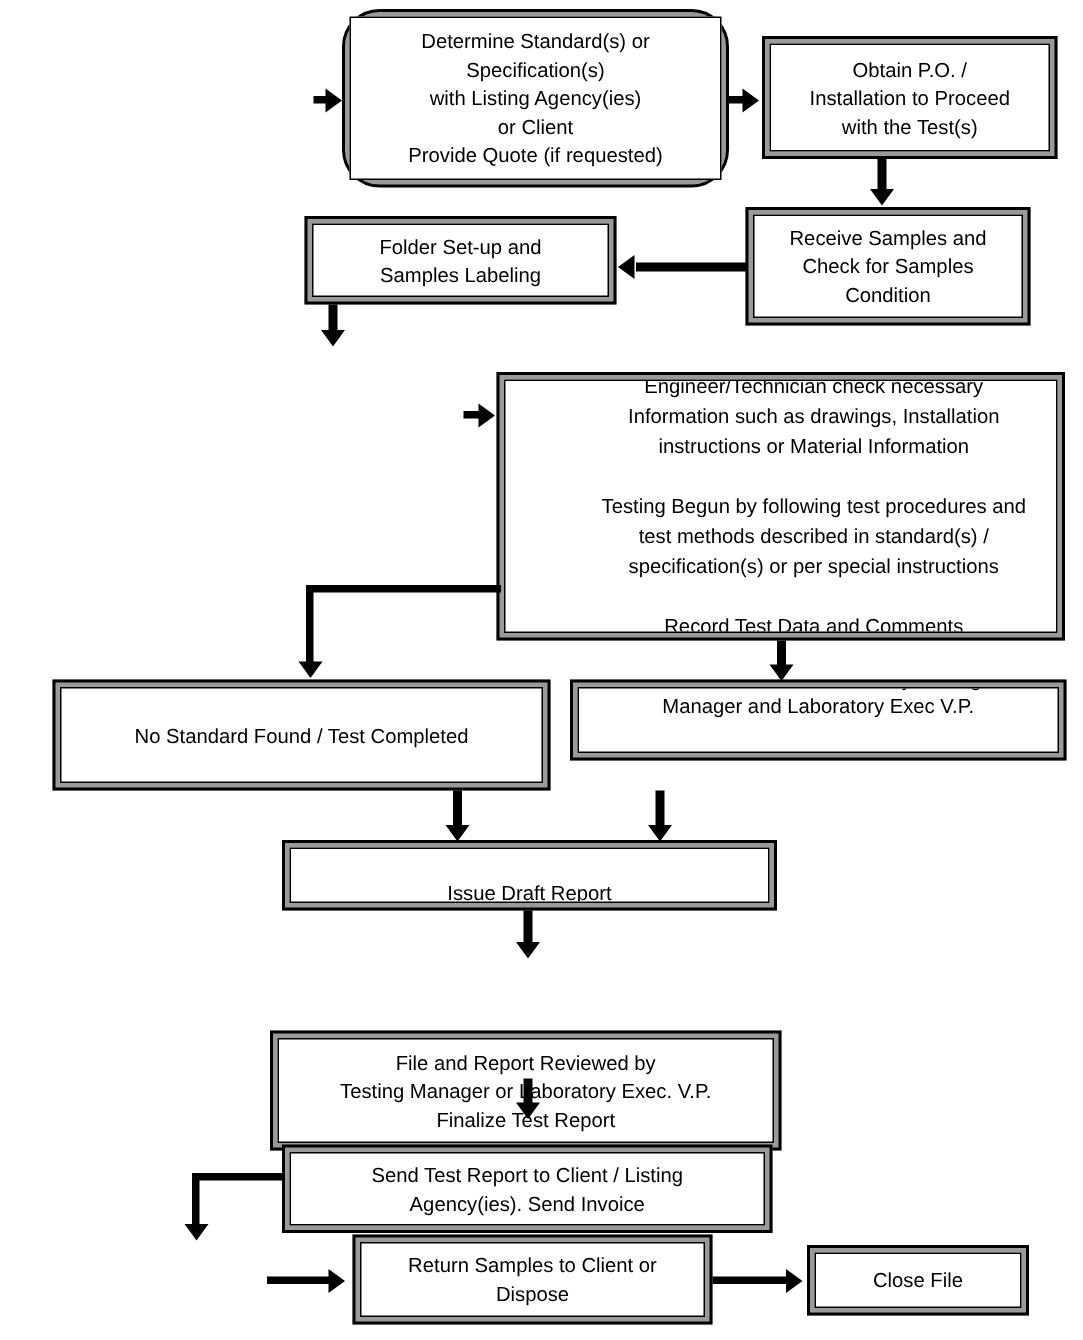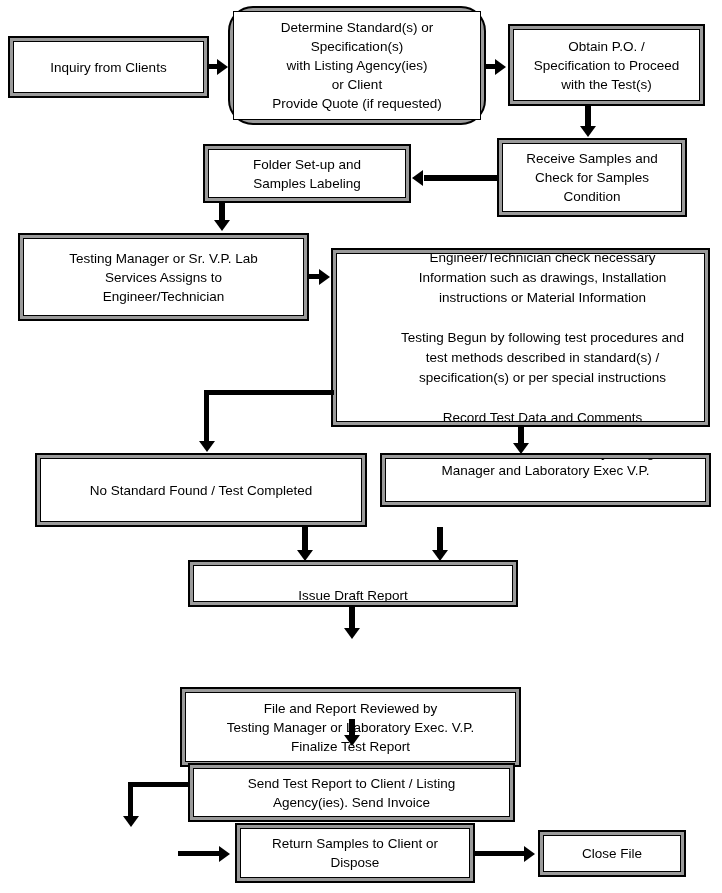--- a/index.html
+++ b/index.html
@@ -77,66 +77,54 @@
   .arrow.left {
     border-width: 8px 11px 8px 0;
     border-color: transparent #000000 transparent transparent;
   }
 </style>
 </head>
 <body>
 
 <div id="flowchart">
 
-  <div class="node vcenter" style="left:8px; top:36px; width:201px; height:62px;">
-    <div class="inner">
-      <span class="label">Inquiry from Clients</span>
-    </div>
-  </div>
 
   <div class="node vcenter" style="left:228px; top:6px; width:258px; height:119px;border-radius:25px;">
     <div class="inner">
       <span class="label">Determine Standard(s)  or
 Specification(s)
 with Listing Agency(ies)
 or Client
 Provide Quote (if requested)</span>
     </div>
   </div>
 
   <div class="node vcenter" style="left:508px; top:24px; width:197px; height:82px;">
     <div class="inner">
       <span class="label">Obtain P.O. /
-Specification to Proceed
+Installation to Proceed
 with the Test(s)</span>
     </div>
   </div>
 
   <div class="node vcenter" style="left:497px; top:138px; width:190px; height:79px;">
     <div class="inner">
       <span class="label">Receive Samples and
 Check for Samples
 Condition</span>
     </div>
   </div>
 
   <div class="node vcenter" style="left:203px; top:144px; width:208px; height:59px;">
     <div class="inner">
       <span class="label">Folder Set-up and
 Samples Labeling</span>
     </div>
   </div>
 
-  <div class="node vcenter" style="left:18px; top:233px; width:291px; height:88px;">
-    <div class="inner">
-      <span class="label">Testing Manager or Sr. V.P. Lab
-Services Assigns to
-Engineer/Technician</span>
-    </div>
-  </div>
 
   <div class="node vcenter" style="left:331px; top:248px; width:379px; height:179px;">
     <div class="inner">
       <span class="label" style="line-height:20px;padding-left:48px;">Engineer/Technician check necessary
 Information such as drawings, Installation
 instructions or Material Information
 
 Testing Begun by following test procedures and
 test methods described in standard(s) /
 specification(s) or per special instructions

